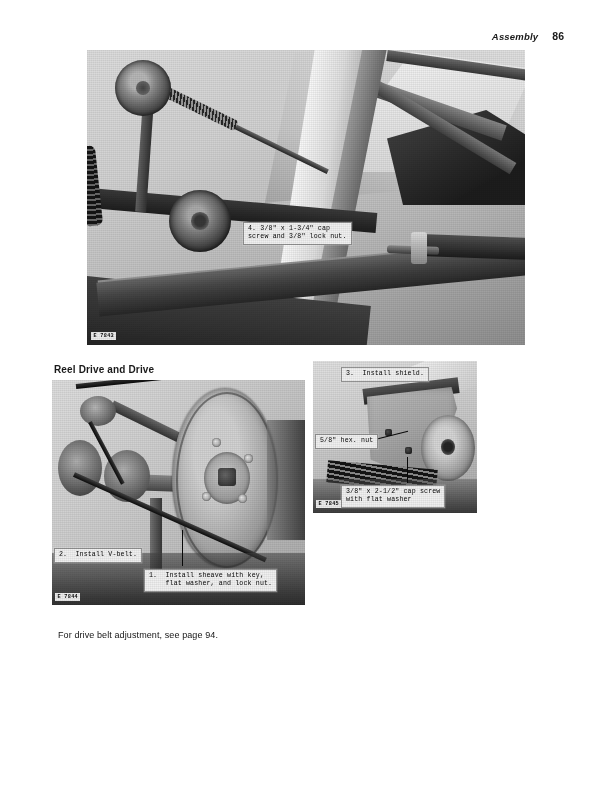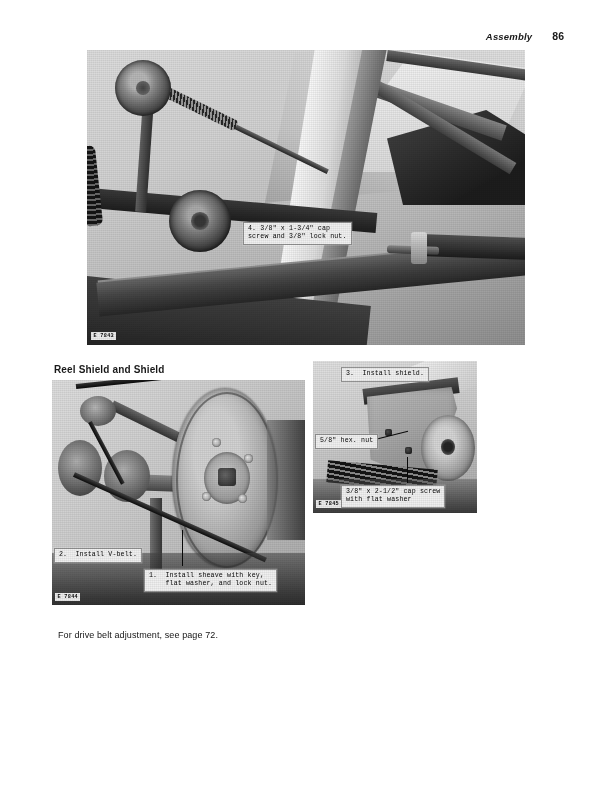--- a/index.html
+++ b/index.html
@@ -16,21 +16,21 @@
     overflow: hidden;
   }
 
   
   .page-header {
     position: absolute;
     top: 30px;
     right: 48px;
     display: flex;
     align-items: baseline;
-    gap: 20px;
+    gap: 14px;
   }
   .header-section {
     font-style: italic;
     font-weight: bold;
     font-size: 9.5px;
     letter-spacing: .2px;
   }
   .header-pageno {
     font-weight: bold;
     font-size: 10.5px;
@@ -491,21 +491,21 @@
   <div class="t-shaft"></div>
   <div class="t-shaft-end"></div>
   <div class="t-collar"></div>
 
   <div class="callout" style="left:156px; top:172px;"><span>4. 3/8" x 1-3/4" cap</span><br><span>screw and 3/8" lock nut.</span></div>
 
   <div class="photo-id" style="left:4px; bottom:5px;">E 7843</div>
   <div class="grain"></div>
 </div>
 
-<h2 class="section-heading">Reel Shield and Shield</h2>
+<h2 class="section-heading">Reel Drive and Drive</h2>
 
 <div class="photo" id="photo-bl">
   <div class="bl-bg-panel"></div>
   <div class="bl-belt1"></div>
   <div class="bl-arm"></div>
   <div class="bl-frame-h"></div>
   <div class="bl-frame-v"></div>
   <div class="bl-p1"></div>
   <div class="bl-p2"></div>
   <div class="bl-p3"></div>
@@ -550,13 +550,13 @@
   <div class="callout" style="left:28px; top:6px;"><span>3.  Install shield.</span></div>
 
   <div class="callout" style="left:2px; top:73px;"><span>5/8" hex. nut</span></div>
 
   <div class="callout" style="left:28px; top:124px;"><span>3/8" x 2-1/2" cap screw</span><br><span>with flat washer</span></div>
 
   <div class="photo-id" style="left:3px; bottom:5px;">E 7845</div>
   <div class="grain"></div>
 </div>
 
-<p class="body-text">For drive belt adjustment, see page 72.</p>
+<p class="body-text">For drive belt adjustment, see page 94.</p>
 
 </body></html>

